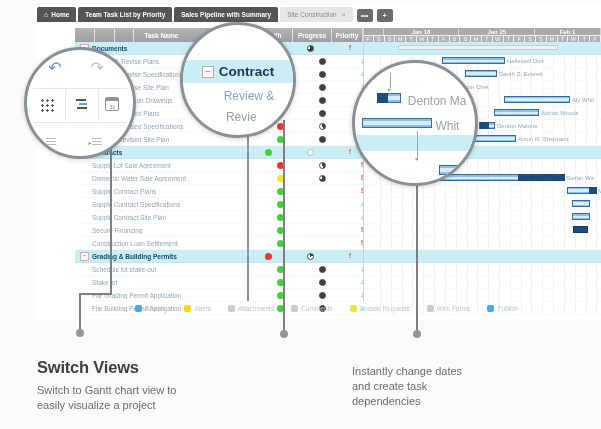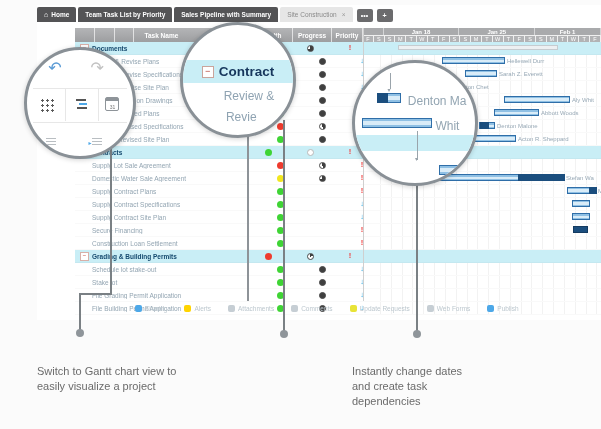--- a/index.html
+++ b/index.html
@@ -655,20 +655,21 @@
     <div class="m3-bar" style="left:6%;top:46%;width:58%;"></div>
     <div class="m3-label" style="left:67%;top:47%;">Whit</div>
     <div class="m3-band" style="top:60%;"></div>
     <div class="m3-dep" style="left:52%;top:57%;height:24%;"></div>
     <div class="m3-arrow" style="left:50%;top:77%;">▾</div>
     <div class="m3-bar" style="left:70%;top:85%;width:38%;"></div>
   </div>
 
   <div id="captions">
       <div class="caption" style="left: 37px; width: 150px;">
+        <div class="cap-title">Switch Views</div>
         <div class="cap-body">Switch to Gantt chart view to easily visualize a project</div>
       </div>
       <div class="caption" style="left: 212px; width: 158px;">
       </div>
       <div class="caption" style="left: 352px; width: 128px;">
         <div class="cap-body">Instantly change dates and create task dependencies</div>
       </div>
     </div>
 </div>
 

